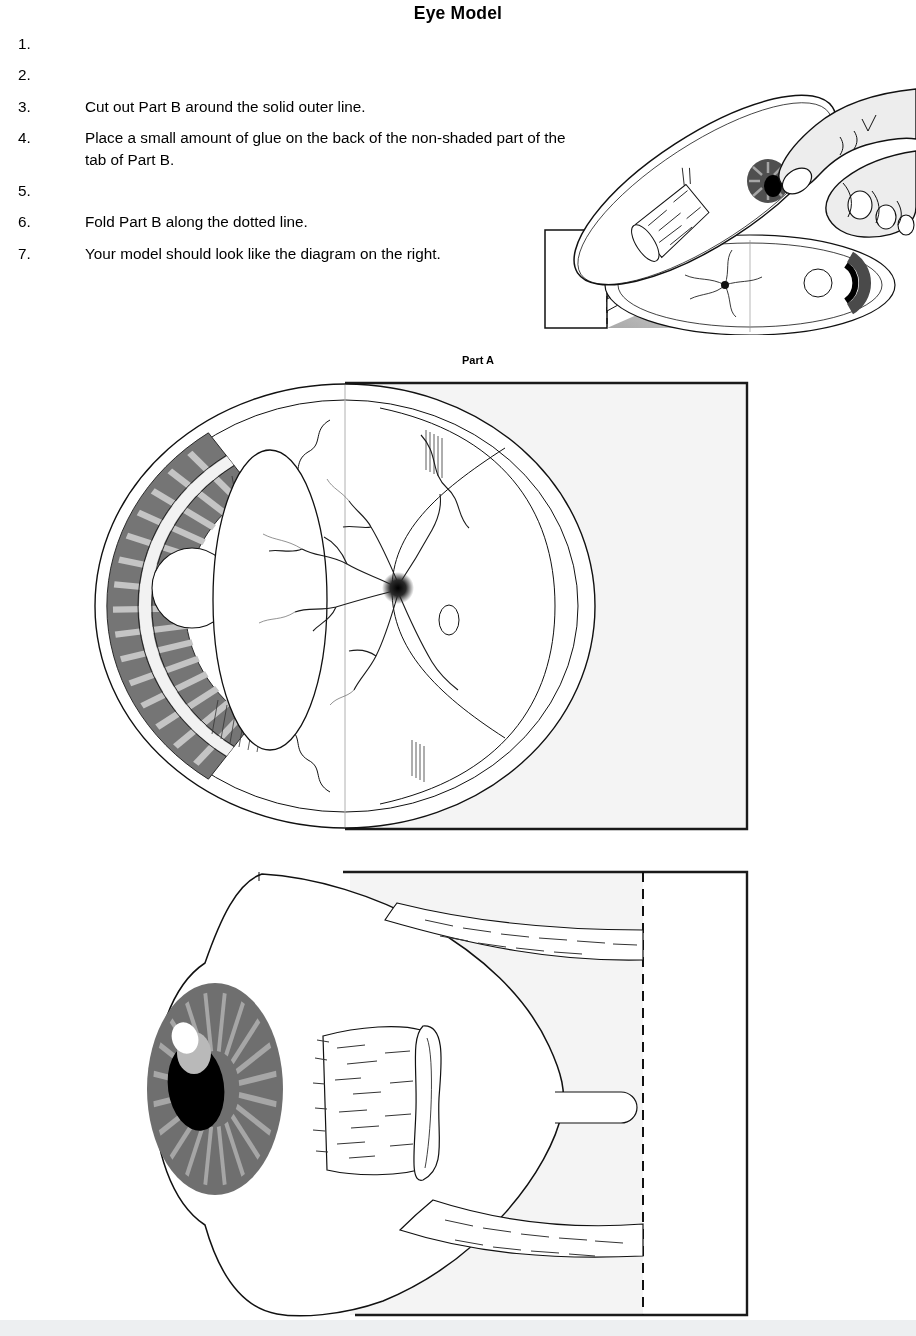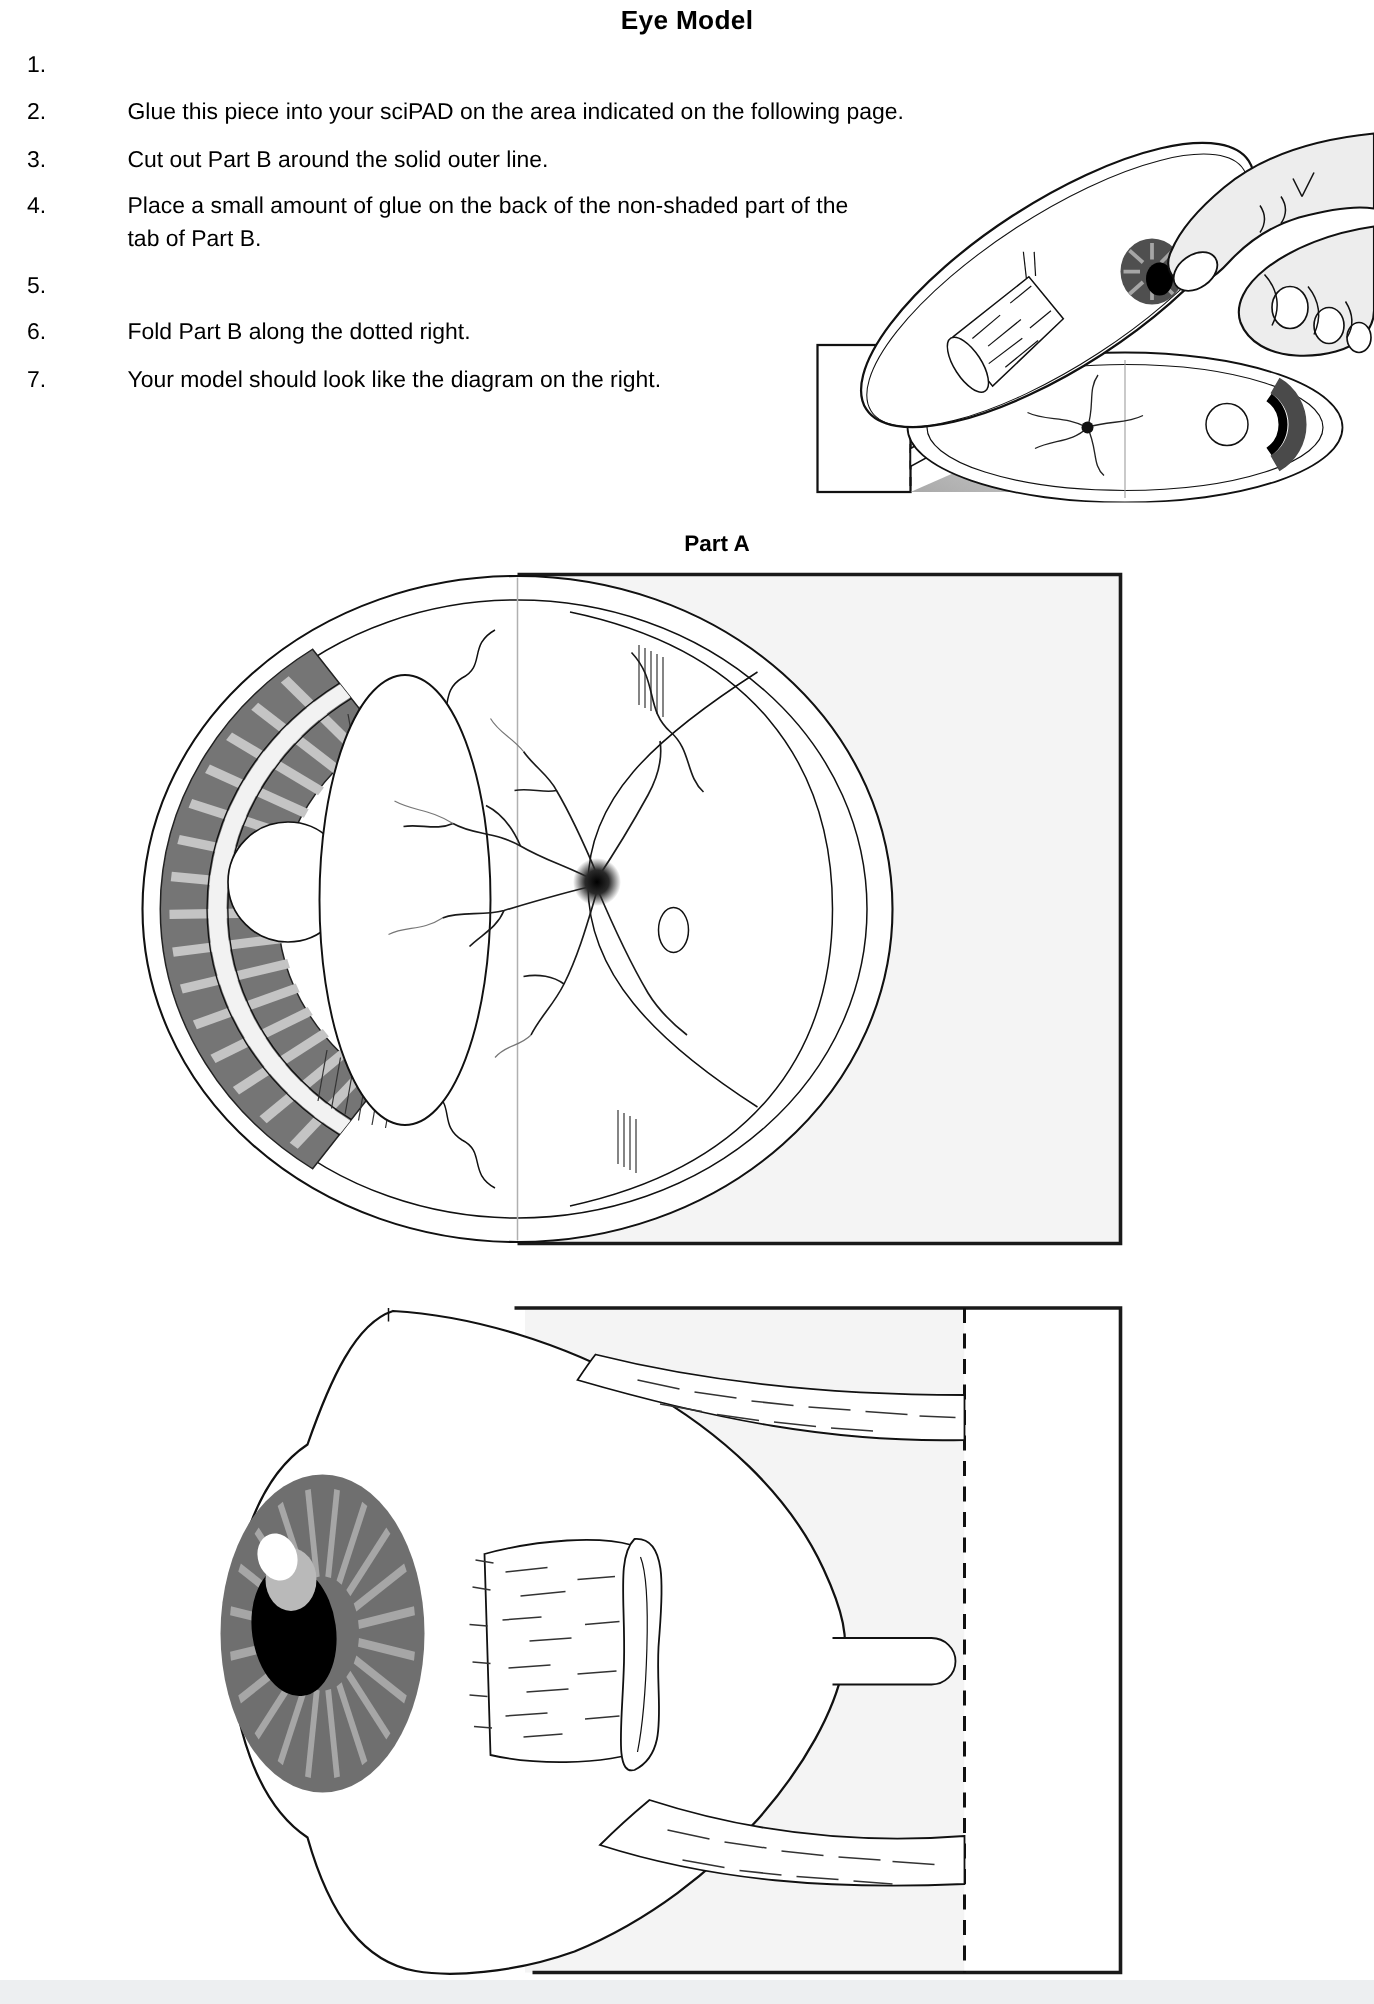--- a/index.html
+++ b/index.html
@@ -7,21 +7,21 @@
         font-family:"Liberation Sans",sans-serif;color:#000;}
   .title{position:absolute;top:3px;left:0;width:916px;text-align:center;
          font-size:17.5px;font-weight:bold;letter-spacing:.2px;}
   .instructions{position:absolute;top:33px;left:18px;width:660px;list-style:none;margin:0;padding:0;}
   .instructions li{display:flex;margin-bottom:10px;font-size:15.3px;line-height:1.4;}
   .num{flex:0 0 67px;}
   .txt{display:block;}
   .t4{max-width:500px;}
   .t5{max-width:505px;}
   .part-label{position:absolute;left:40px;width:876px;text-align:center;
-              font-weight:bold;font-size:15px;}
+              font-weight:bold;font-size:11px;}
   .labelA{top:354px;}
   .labelB{top:845px;}
   .hand-illo{position:absolute;left:540px;top:85px;}
   .parta{position:absolute;left:80px;top:378px;}
   .partb{position:absolute;left:85px;top:868px;}
   .footer-strip{position:absolute;left:0;top:1320px;width:916px;height:16px;
                 background:var(--footer_strip,#edeff1);}
   .boxfill{fill:var(--box_fill,#f4f4f4);}
   .irisband{fill:var(--iris_band,#757575);}
   .irisdark{fill:var(--iris_dark,#6f6f6f);}
@@ -36,36 +36,35 @@
 <div class="page">
 
   <div class="title">Eye Model</div>
 
   <ul class="instructions">
     <li>
       <span class="num">1.</span>
     </li>
     <li>
       <span class="num">2.</span>
-      <span class="txt">Glue this piece into your sciPAD on the area indicated on the following page.</span>
     </li>
     <li>
       <span class="num">3.</span>
       <span class="txt">Cut out Part B around the solid outer line.</span>
     </li>
     <li>
       <span class="num">4.</span>
       <span class="txt t4">Place a small amount of glue on the back of the non-shaded part of the tab of Part B.</span>
     </li>
     <li>
       <span class="num">5.</span>
     </li>
     <li>
       <span class="num">6.</span>
-      <span class="txt">Fold Part B along the dotted right.</span>
+      <span class="txt">Fold Part B along the dotted line.</span>
     </li>
     <li>
       <span class="num">7.</span>
       <span class="txt">Your model should look like the diagram on the right.</span>
     </li>
   </ul>
 
   <svg class="hand-illo" width="376" height="250" viewBox="0 0 376 250">
     <defs>
       <linearGradient id="g1" x1="0" y1="1" x2="1" y2="0">

